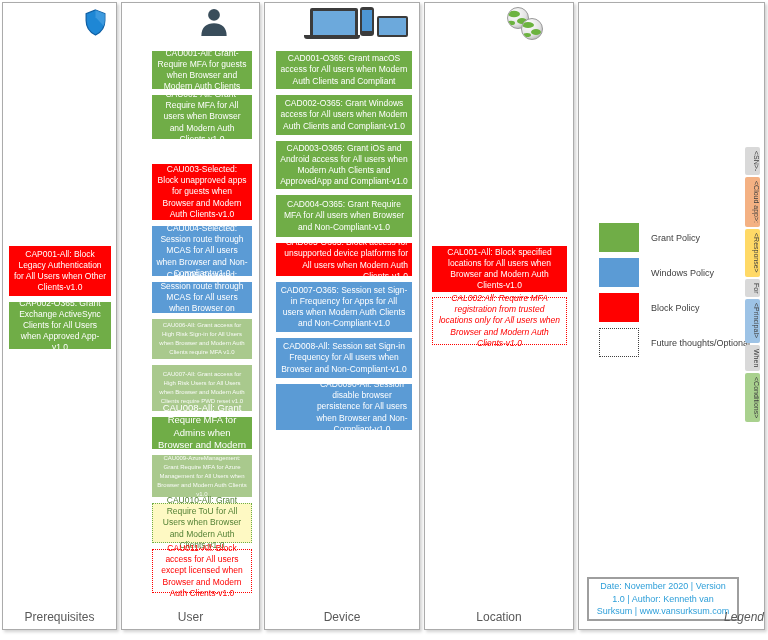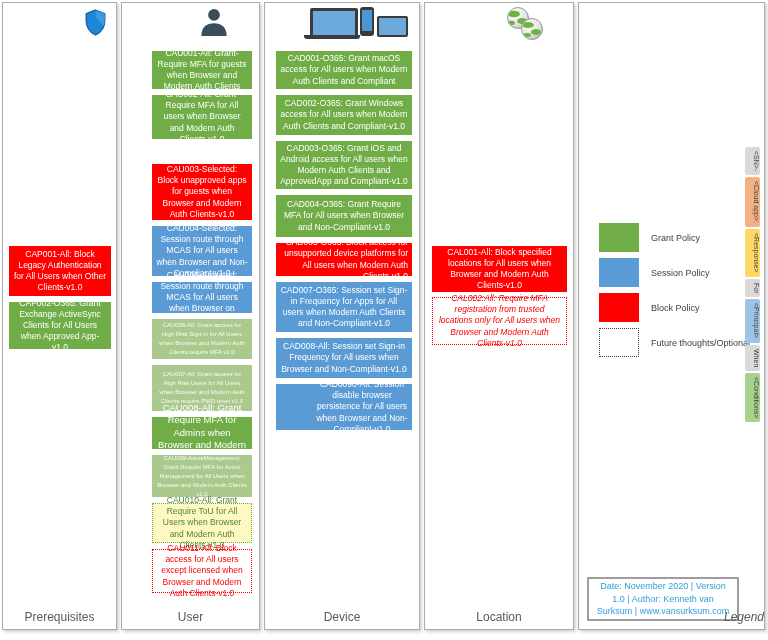--- a/index.html
+++ b/index.html
@@ -165,21 +165,21 @@
   </div>
 
   <div class="panel" id="panel-legend">
     <div class="legend-rows">
       <div class="legend-row">
         <div class="swatch grant"></div>
         <span>Grant Policy</span>
       </div>
       <div class="legend-row">
         <div class="swatch session"></div>
-        <span>Session Policy</span>
+        <span>Windows Policy</span>
       </div>
       <div class="legend-row">
         <div class="swatch block"></div>
         <span>Block Policy</span>
       </div>
       <div class="legend-row">
         <div class="swatch optional"></div>
         <span>Future thoughts/Optional</span>
       </div>
     </div>

